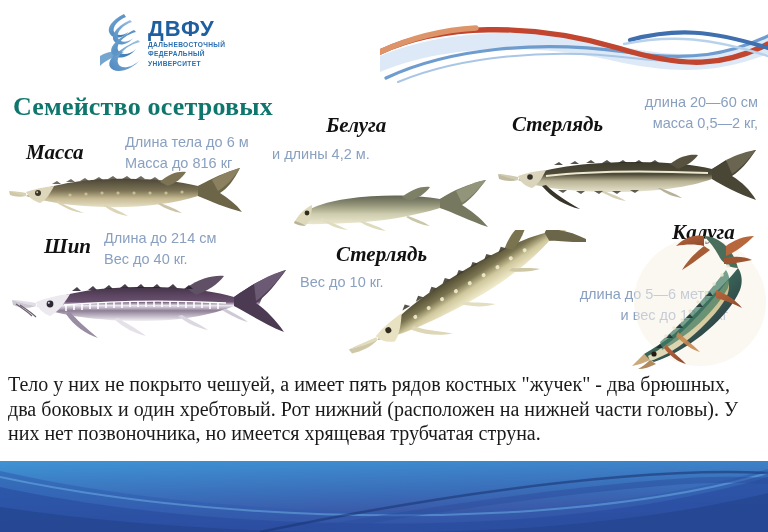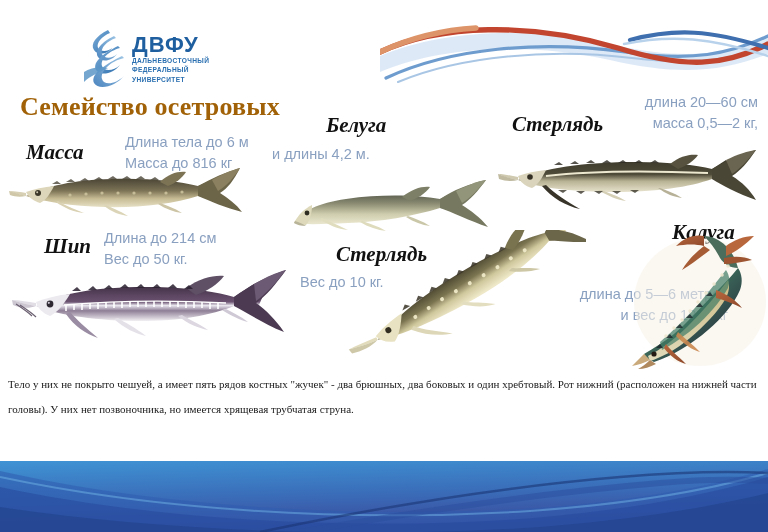--- a/index.html
+++ b/index.html
@@ -13,39 +13,39 @@
   }
   #slide{
     position:absolute;left:0;top:0;width:768px;height:532px;
     background:#ffffff;overflow:hidden;
   }
 
   
   .top-waves{position:absolute;left:380px;top:4px;width:388px;height:92px;}
 
   
-  .logo-wrap{position:absolute;left:78px;top:12px;width:140px;height:72px;margin-top:16px;}
+  .logo-wrap{position:absolute;left:94px;top:12px;width:140px;height:72px;}
   .logo-mark{position:absolute;left:0;top:0;width:52px;height:64px;}
   .logo-type{position:absolute;left:54px;top:6px;width:92px;}
   .logo-dvfu{
     font-family:"Liberation Sans", sans-serif;
     font-weight:bold;font-size:22px;letter-spacing:1px;
     color:#1f5fa0;line-height:22px;margin:0;
   }
   .logo-sub{
     font-family:"Liberation Sans", sans-serif;
     font-weight:bold;font-size:6.6px;letter-spacing:.35px;
     color:#2a6fb0;line-height:8.4px;margin:1px 0 0 0;text-align:left;
   }
 
   
   .headline{
-    position:absolute;left:20px;top:92px;
+    position:absolute;left:13px;top:92px;
     font-family:"Liberation Serif", serif;
-    font-weight:bold;font-size:26px;color:#a16207;
+    font-weight:bold;font-size:26px;color:#0f766e;
     letter-spacing:.2px;white-space:nowrap;
   }
 
   
   .sp-name{
     position:absolute;
     font-family:"Liberation Serif", serif;
     font-style:italic;font-weight:bold;
     font-size:21px;color:#111111;white-space:nowrap;
   }
@@ -57,21 +57,21 @@
   }
   .sp-note.right{text-align:right;}
 
   
   .fish{position:absolute;}
 
   
   .para{
     position:absolute;left:8px;top:372px;width:752px;
     font-family:"Liberation Serif", serif;
-    font-size:11px;line-height:24.5px;color:#1a1a1a;
+    font-size:20px;line-height:24.5px;color:#1a1a1a;
     text-align:left;
   }
 
   
   .bottom-band{
     position:absolute;left:0;top:461px;width:768px;height:71px;
     overflow:hidden;
   }
 </style>
 </head>
@@ -262,21 +262,21 @@
           <path d="M96,45 l5,3 l4,-3 Z"></path>
         <path d="M114,45 l5,3 l4,-3 Z"></path>
           <path d="M132,44 l5,3 l4,-3 Z"></path>
       </g>
     </svg>
   </div>
 
   <div class="sp-name" style="left:44px;top:234px;">Шип</div>
   <div class="sp-note" style="left:104px;top:228px;">
     <div>Длина до 214 см</div>
-    <div>Вес до 50 кг.</div>
+    <div>Вес до 40 кг.</div>
   </div>
   <div class="fish" style="left:10px;top:264px;width:280px;height:78px;">
     <svg width="280" height="78" viewBox="0 0 280 78" xmlns="http://www.w3.org/2000/svg">
       <defs>
         <linearGradient id="shBody" x1="0" y1="0" x2="0" y2="1">
           <stop offset="0%" stop-color="#3b2d3f"></stop>
             <stop offset="30%" stop-color="#5b4560"></stop>
           <stop offset="48%" stop-color="#6a5270"></stop>
             <stop offset="58%" stop-color="#e9e6ee"></stop>
           <stop offset="72%" stop-color="#8e7e96"></stop>

